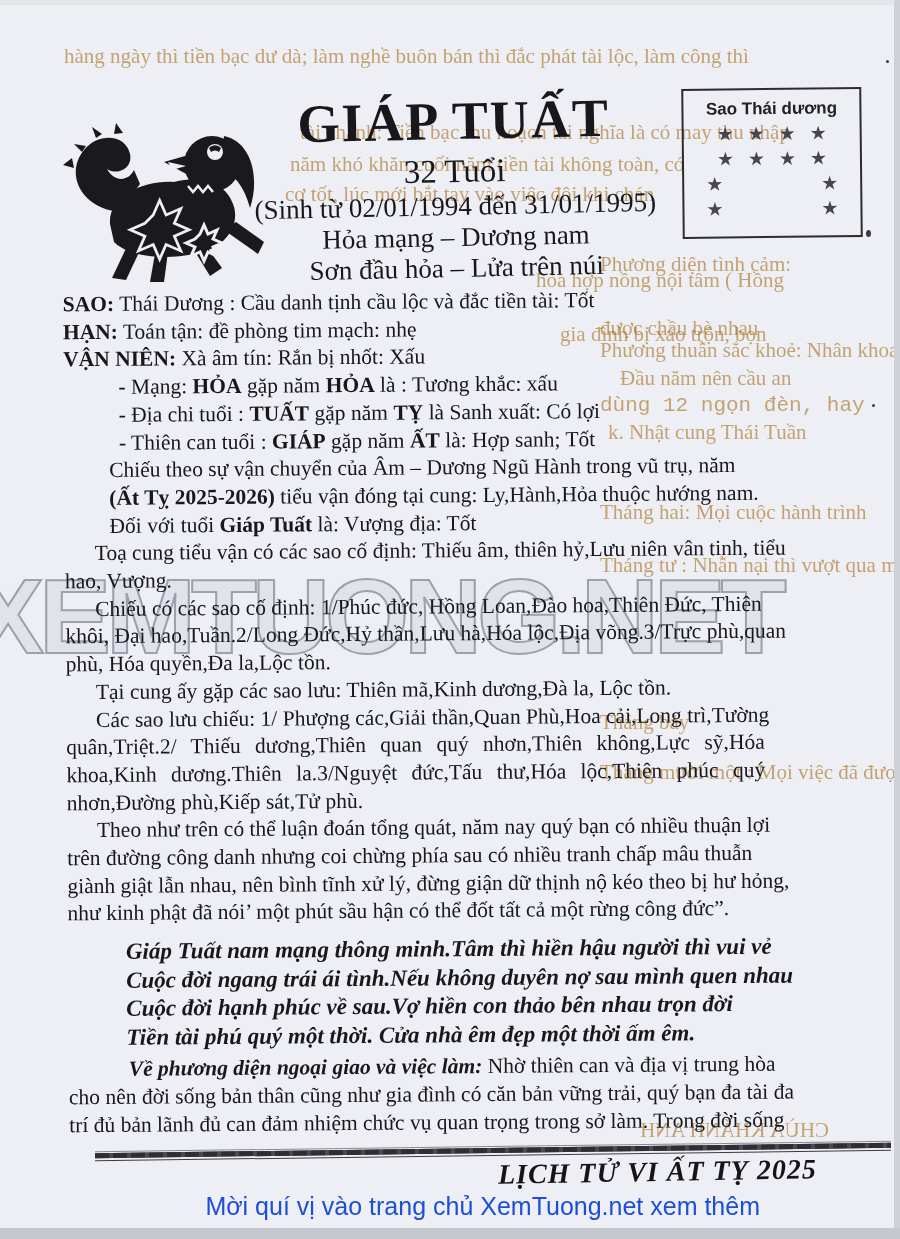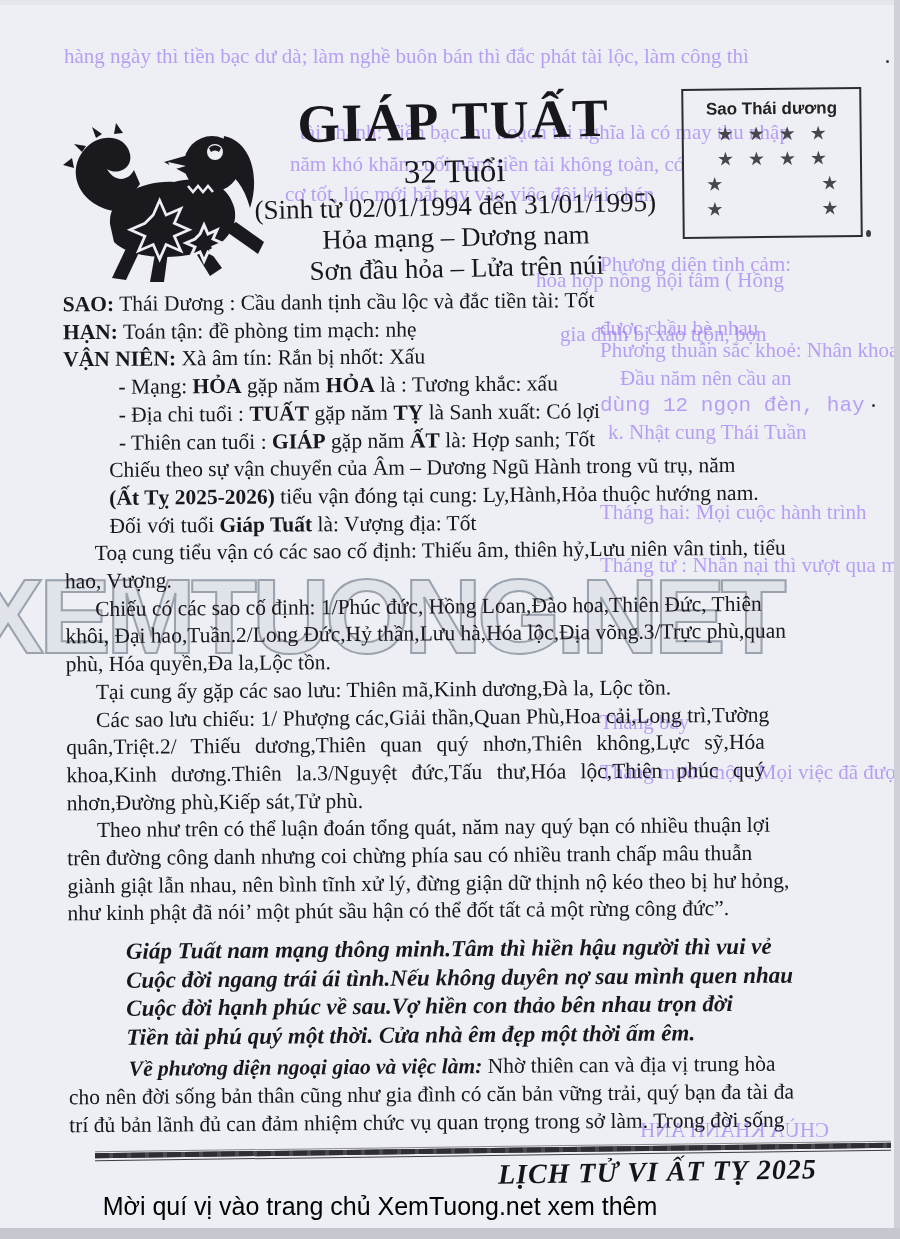--- a/index.html
+++ b/index.html
@@ -4,21 +4,21 @@
 <style>
   html,body{margin:0;padding:0;}
   .page{position:relative;width:900px;height:1239px;background:#edeff4;overflow:hidden;
         font-family:"Liberation Serif",serif;color:#17171c;}
   .edge-right{position:absolute;right:0;top:0;width:6px;height:100%;background:#ced1d7;}
   .edge-bottom{position:absolute;left:0;bottom:0;width:100%;height:11px;background:#c5c8ce;}
   .edge-top{position:absolute;left:0;top:0;width:100%;height:5px;background:#e4e6ea;}
 
   
   #bleed-layer{position:absolute;inset:0;pointer-events:none;}
-  .bleed{position:absolute;white-space:nowrap;font-size:21px;color:#8b5cf6;opacity:.55;
+  .bleed{position:absolute;white-space:nowrap;font-size:21px;color:#a16207;opacity:.55;
          font-family:"Liberation Serif",serif;}
   .bleed.m{transform:scaleX(-1);}
 
   
   .watermark{position:absolute;left:-28px;top:556px;width:960px;font-family:"Liberation Sans",sans-serif;
       font-weight:bold;font-size:106px;letter-spacing:-5px;white-space:nowrap;
       color:rgba(216,220,228,0.62);-webkit-text-stroke:2px #9aa2ae;
       transform:scale(1.02,1.0);transform-origin:left top;pointer-events:none;}
 
   
@@ -49,22 +49,22 @@
   .vline{font-size:23px;line-height:28.5px;font-weight:bold;font-style:italic;white-space:nowrap;padding-left:58px;}
 
   
   .rule{position:absolute;left:95px;top:1146px;width:796px;transform:rotate(-0.75deg);}
   .rule .l1{border-top:1.5px solid #8a8a8e;}
   .rule .band{margin-top:1px;height:5px;background:#2e2e33;
       background-image:repeating-linear-gradient(90deg,#2e2e33 0 14px,#4a4a50 14px 18px);}
   .rule .l2{margin-top:2px;border-top:1.5px solid #3c3c40;}
   .lich{position:absolute;left:498px;top:1156px;font-size:28px;font-weight:bold;font-style:italic;
       letter-spacing:1px;transform:rotate(-1deg);color:#141419;}
-  .footer-note{position:absolute;left:0;top:1192px;width:760px;text-align:center;
-      font-family:"Liberation Sans",sans-serif;font-size:25px;color:#000000;}
+  .footer-note{position:absolute;left:0;top:1192px;width:760px;text-align:right;
+      font-family:"Liberation Sans",sans-serif;font-size:25px;color:#1d4ed8;}
 
   .speck{position:absolute;background:#3c3c42;border-radius:50%;}
 </style>
 </head>
 <body>
 
 <div class="page">
 
   <div id="bleed-layer">
       <div class="bleed" style="left: 64px; top: 44px;">hàng ngày thì tiền bạc dư dà; làm nghề buôn bán thì đắc phát tài lộc, làm công thì</div>

